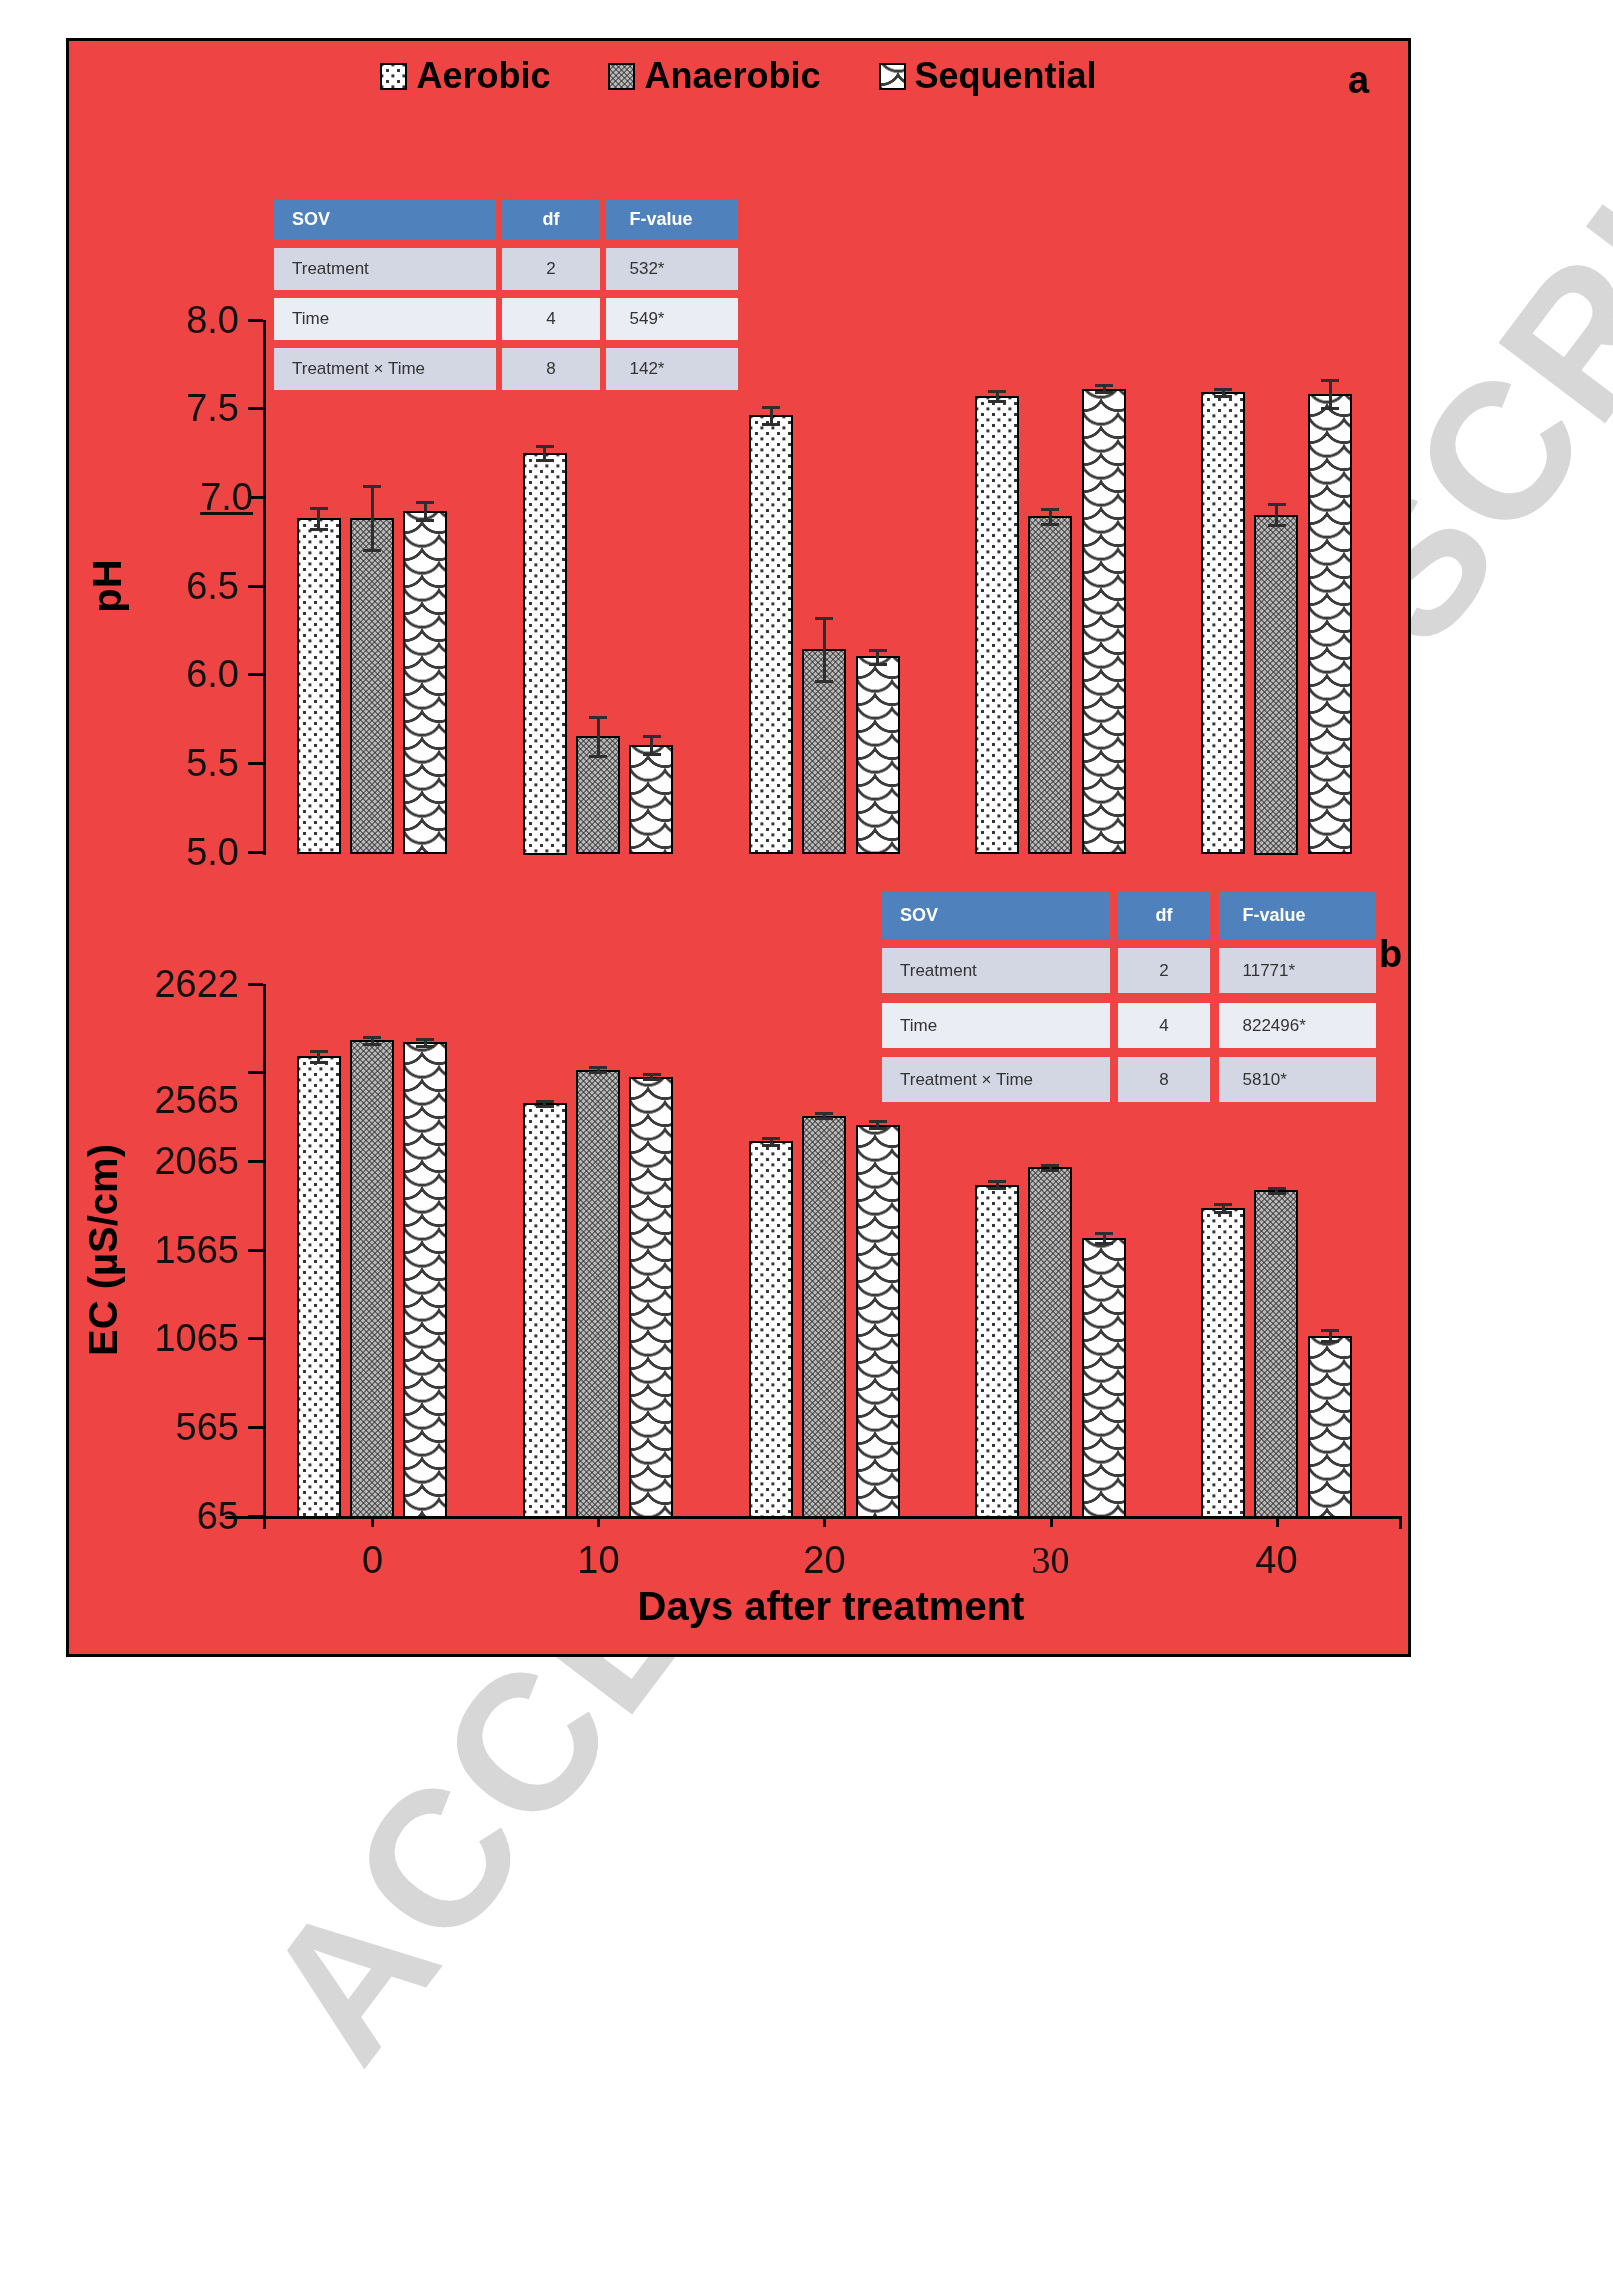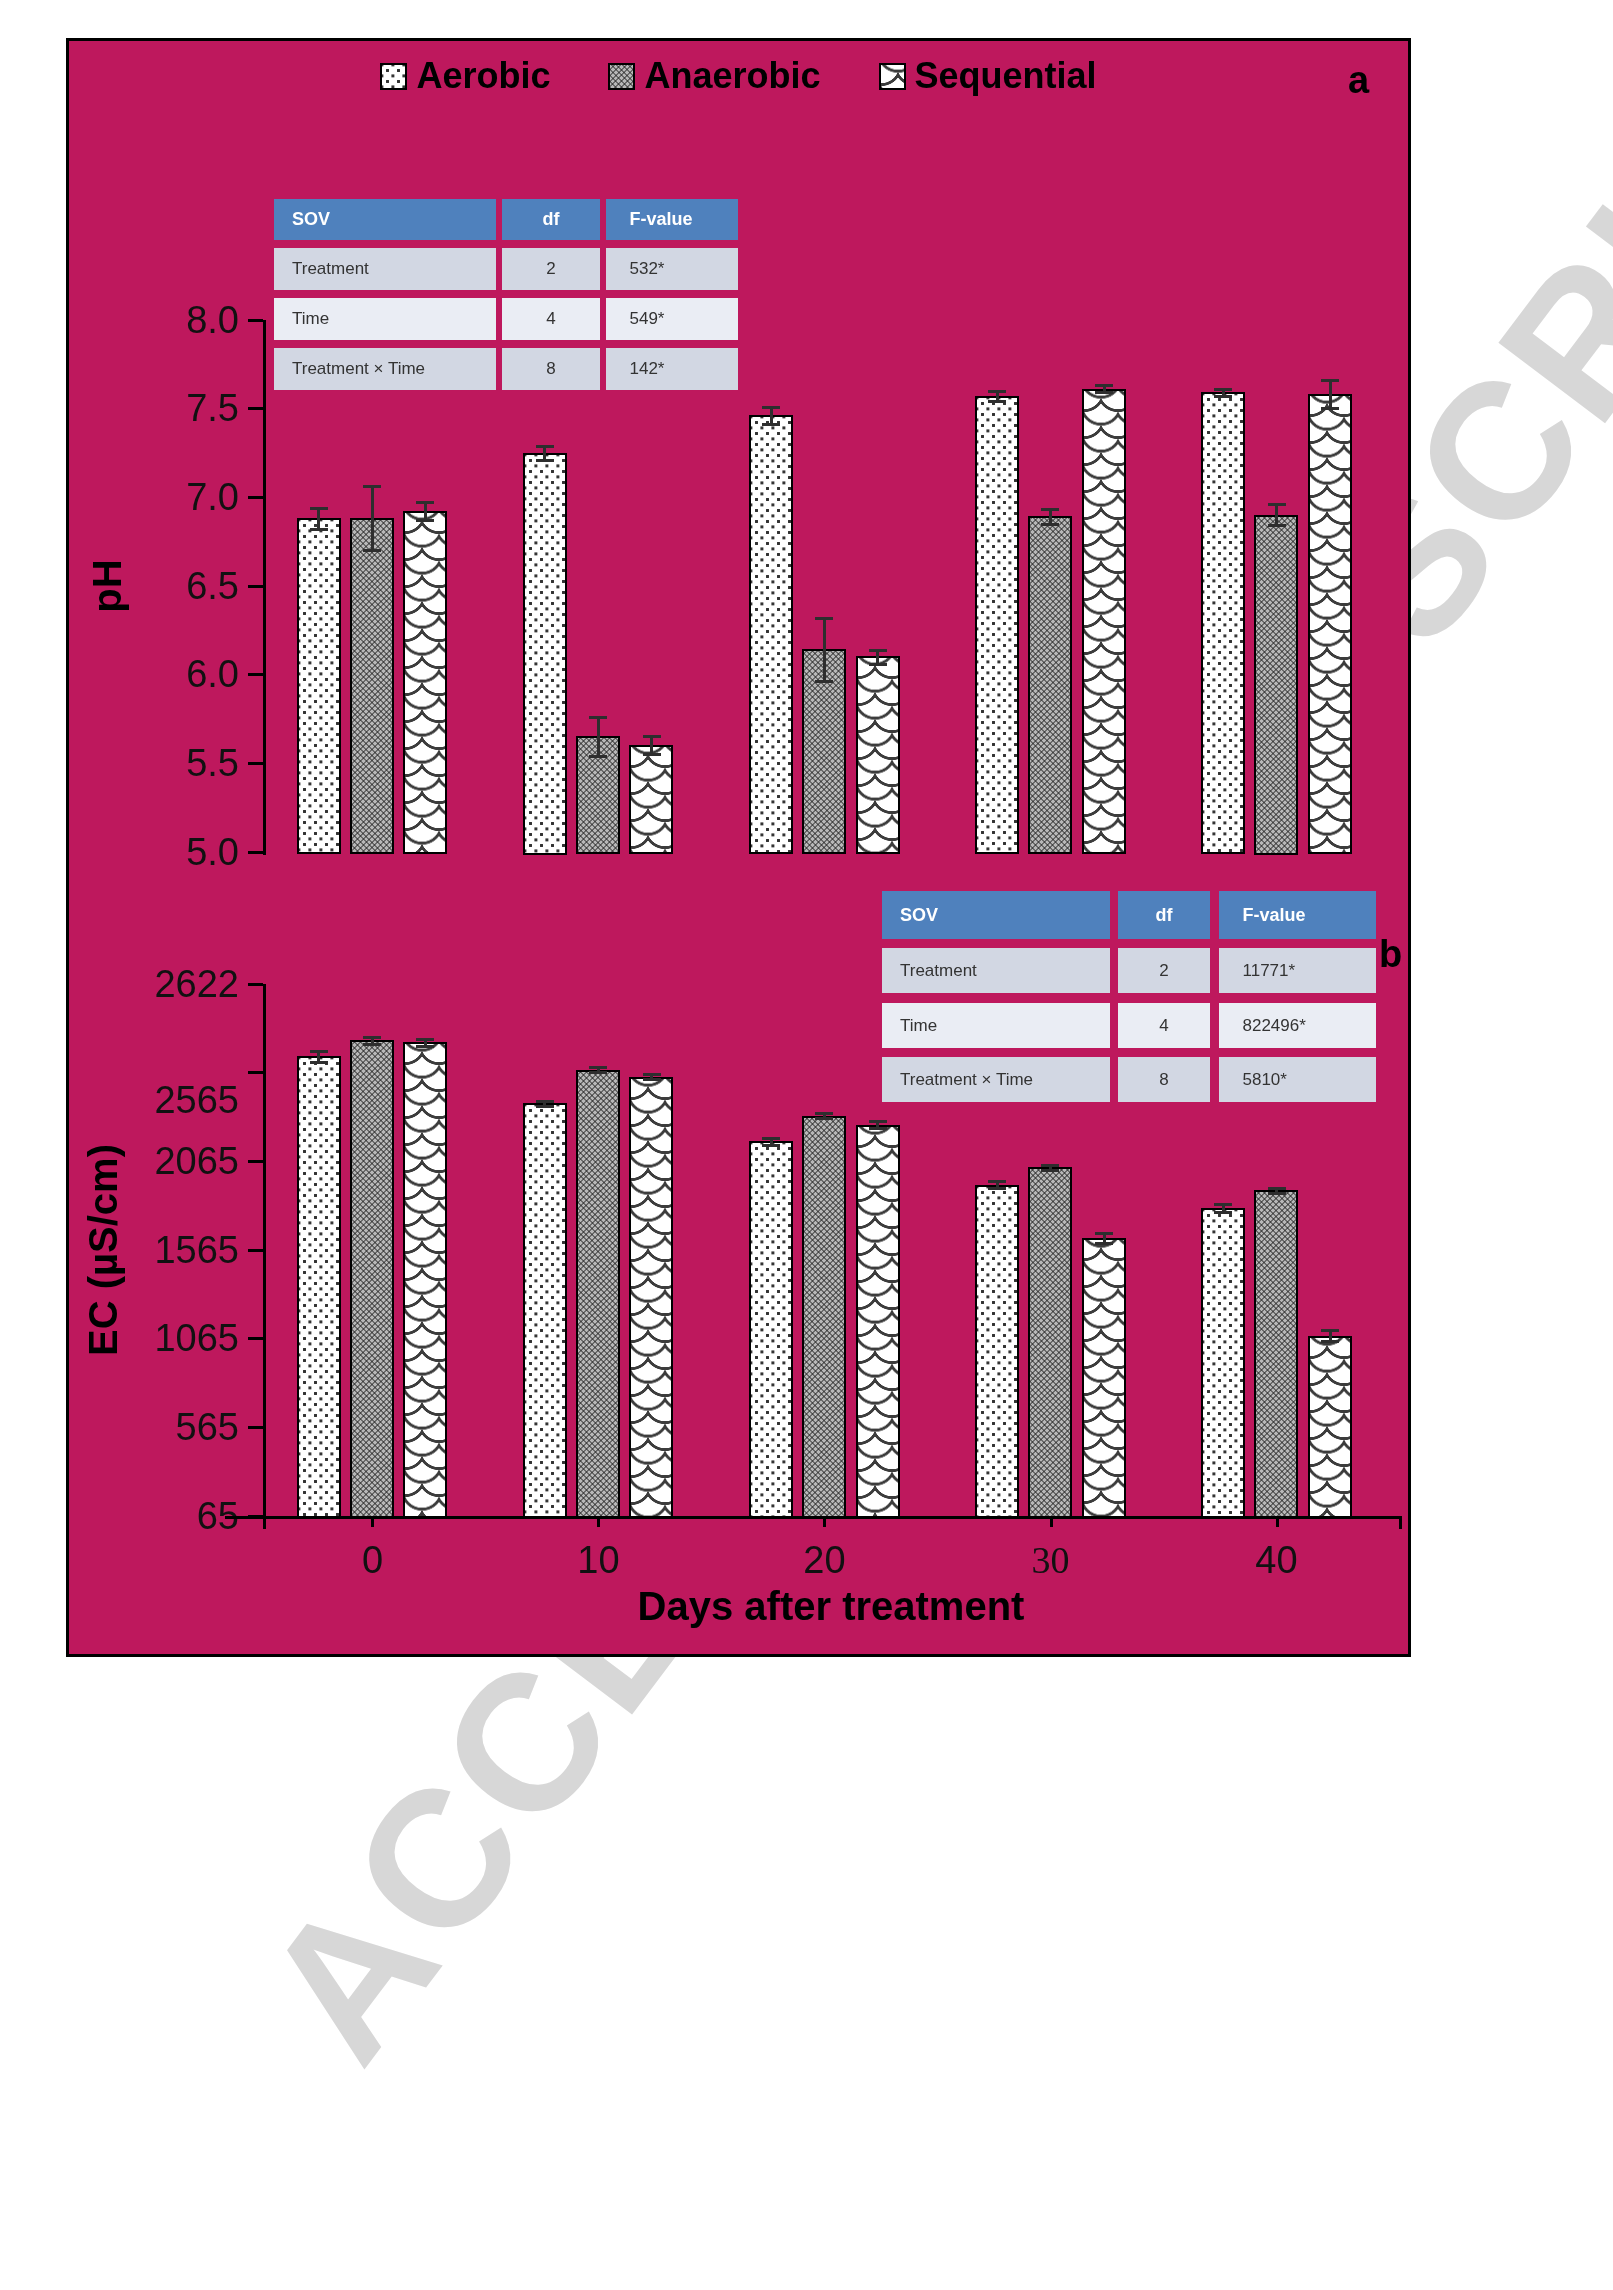--- a/index.html
+++ b/index.html
@@ -3,21 +3,21 @@
 <meta charset="utf-8">
 <style>
   html,body{margin:0;padding:0;background:#fff;}
   #page{position:relative;width:1614px;height:2290px;background:#ffffff;overflow:hidden;
         font-family:"Liberation Sans",sans-serif;color:#000;}
   #watermark{position:absolute;left:308px;top:1936px;z-index:0;
         font-weight:bold;font-size:194px;line-height:194px;color:#d7d7d7;
         transform:rotate(-53deg);transform-origin:left center;
         white-space:nowrap;letter-spacing:5.4px;}
   #figure-box{position:absolute;left:66px;top:38px;width:1345px;height:1619px;
-        background:#be185d;border:3.6px solid #000;box-sizing:border-box;z-index:1;}
+        background:#ef4444;border:3.6px solid #000;box-sizing:border-box;z-index:1;}
   #legend{position:absolute;left:0;right:0;top:12.7px;height:45px;display:flex;
         justify-content:center;align-items:center;gap:58px;}
   .legend-item{display:flex;align-items:center;gap:9px;}
   .legend-swatch{width:27px;height:27px;border:2.7px solid #000;box-sizing:border-box;}
   .legend-label{font-weight:bold;font-size:36px;}
   .abs{position:absolute;}
   .bar{position:absolute;border:2.7px solid #000;box-sizing:border-box;}
   
   .pat-0{background-color:#fff;
         background-image:radial-gradient(circle,#333 1.4px,transparent 1.7px),
@@ -97,21 +97,21 @@
         <div class="tcell trow-dark" style="left: 1150px; top: 1016px; width: 157px; height: 45px; padding-left: 23.5px;">5810*</div>
       </div>
 
     <div id="plots" class="abs" style="left:0;top:0;right:0;bottom:0;">
         <div class="axis-line" style="left: 194px; top: 279px; width: 2.7px; height: 535px;"></div>
         <div class="tick" style="left: 179px; top: 278px; width: 14.5px; height: 2.7px;"></div>
         <div class="ytick-label" style="left: 34px; top: 258px;">8.0</div>
         <div class="tick" style="left: 179px; top: 366px; width: 14.5px; height: 2.7px;"></div>
         <div class="ytick-label" style="left: 34px; top: 346px;">7.5</div>
         <div class="tick" style="left: 179px; top: 455px; width: 14.5px; height: 2.7px;"></div>
-        <div class="ytick-label" style="left: 34px; top: 435px;">7.0</div>
+        <div class="ytick-label" style="left: 48px; top: 435px; text-decoration: underline;">7.0</div>
         <div class="tick" style="left: 179px; top: 544px; width: 14.5px; height: 2.7px;"></div>
         <div class="ytick-label" style="left: 34px; top: 524px;">6.5</div>
         <div class="tick" style="left: 179px; top: 632px; width: 14.5px; height: 2.7px;"></div>
         <div class="ytick-label" style="left: 34px; top: 612px;">6.0</div>
         <div class="tick" style="left: 179px; top: 721px; width: 14.5px; height: 2.7px;"></div>
         <div class="ytick-label" style="left: 34px; top: 701px;">5.5</div>
         <div class="tick" style="left: 179px; top: 810px; width: 14.5px; height: 2.7px;"></div>
         <div class="ytick-label" style="left: 34px; top: 790px;">5.0</div>
         <div class="bar pat-0" style="left: 228px; top: 477px; width: 44px; height: 336px;"></div>
         <div class="err" style="left: 248px; top: 467px; width: 2.7px; height: 21px;"></div>

